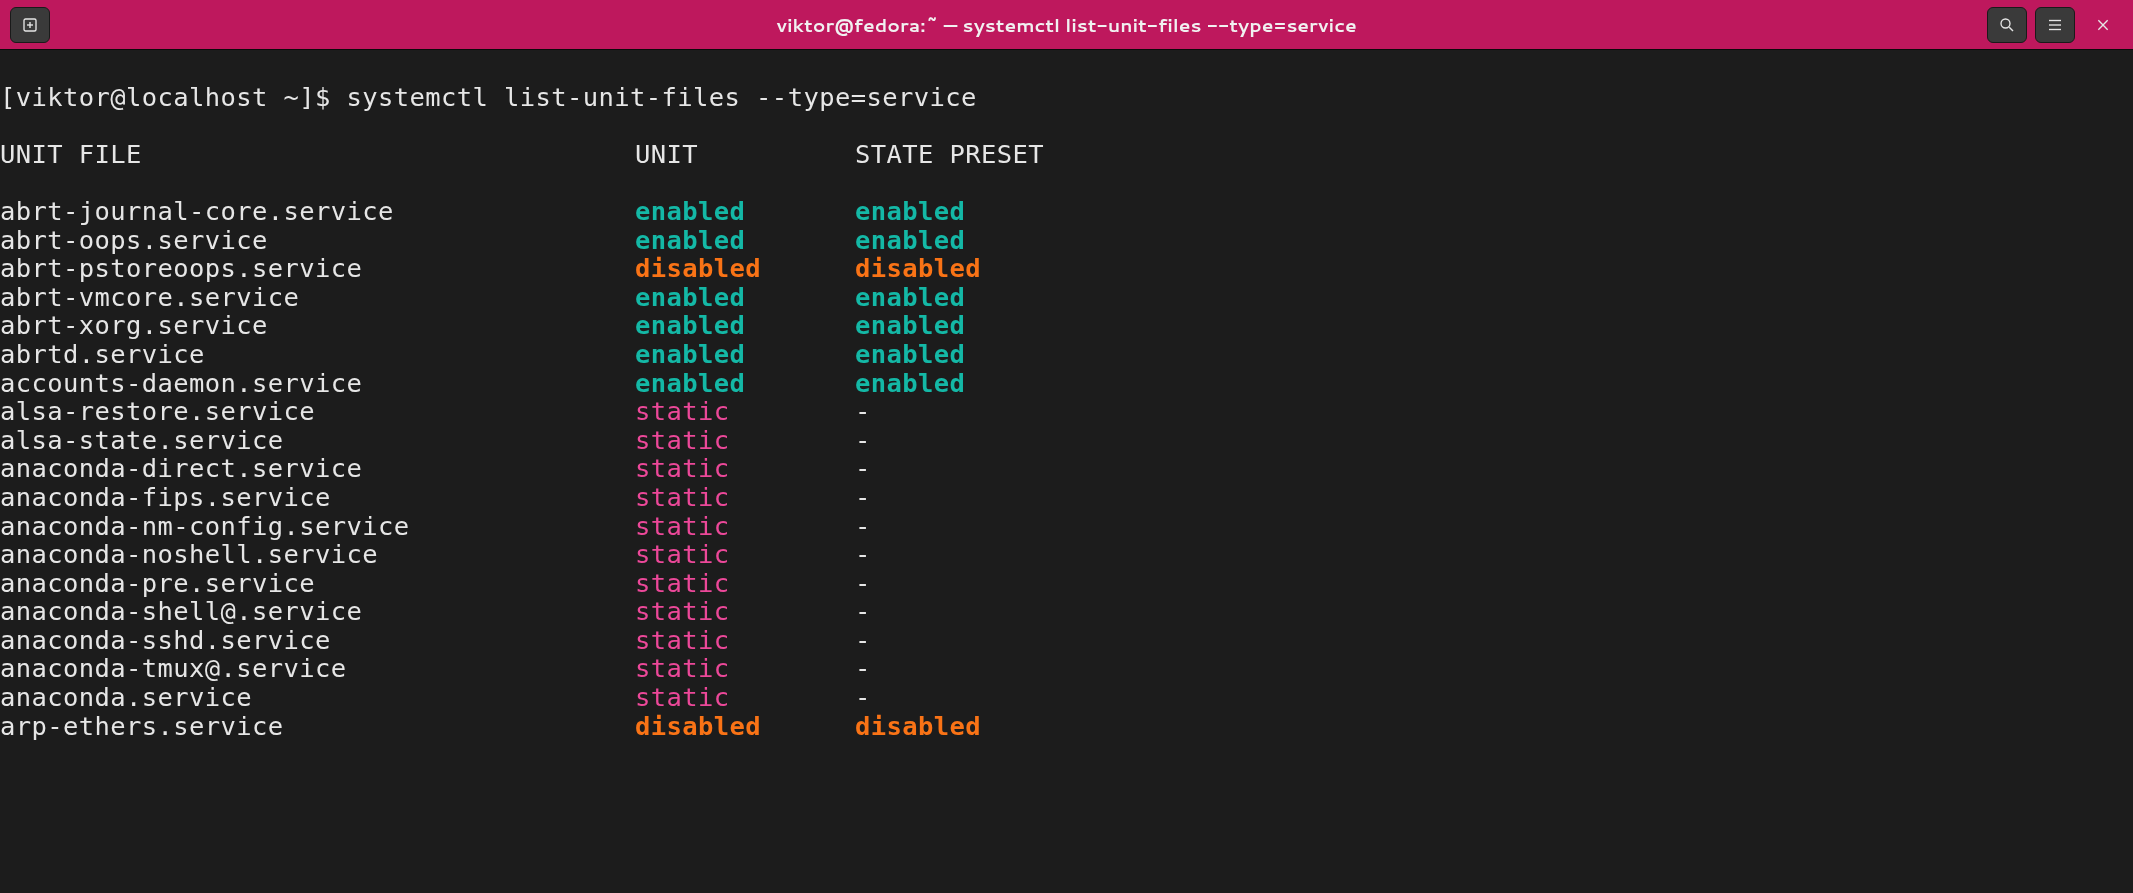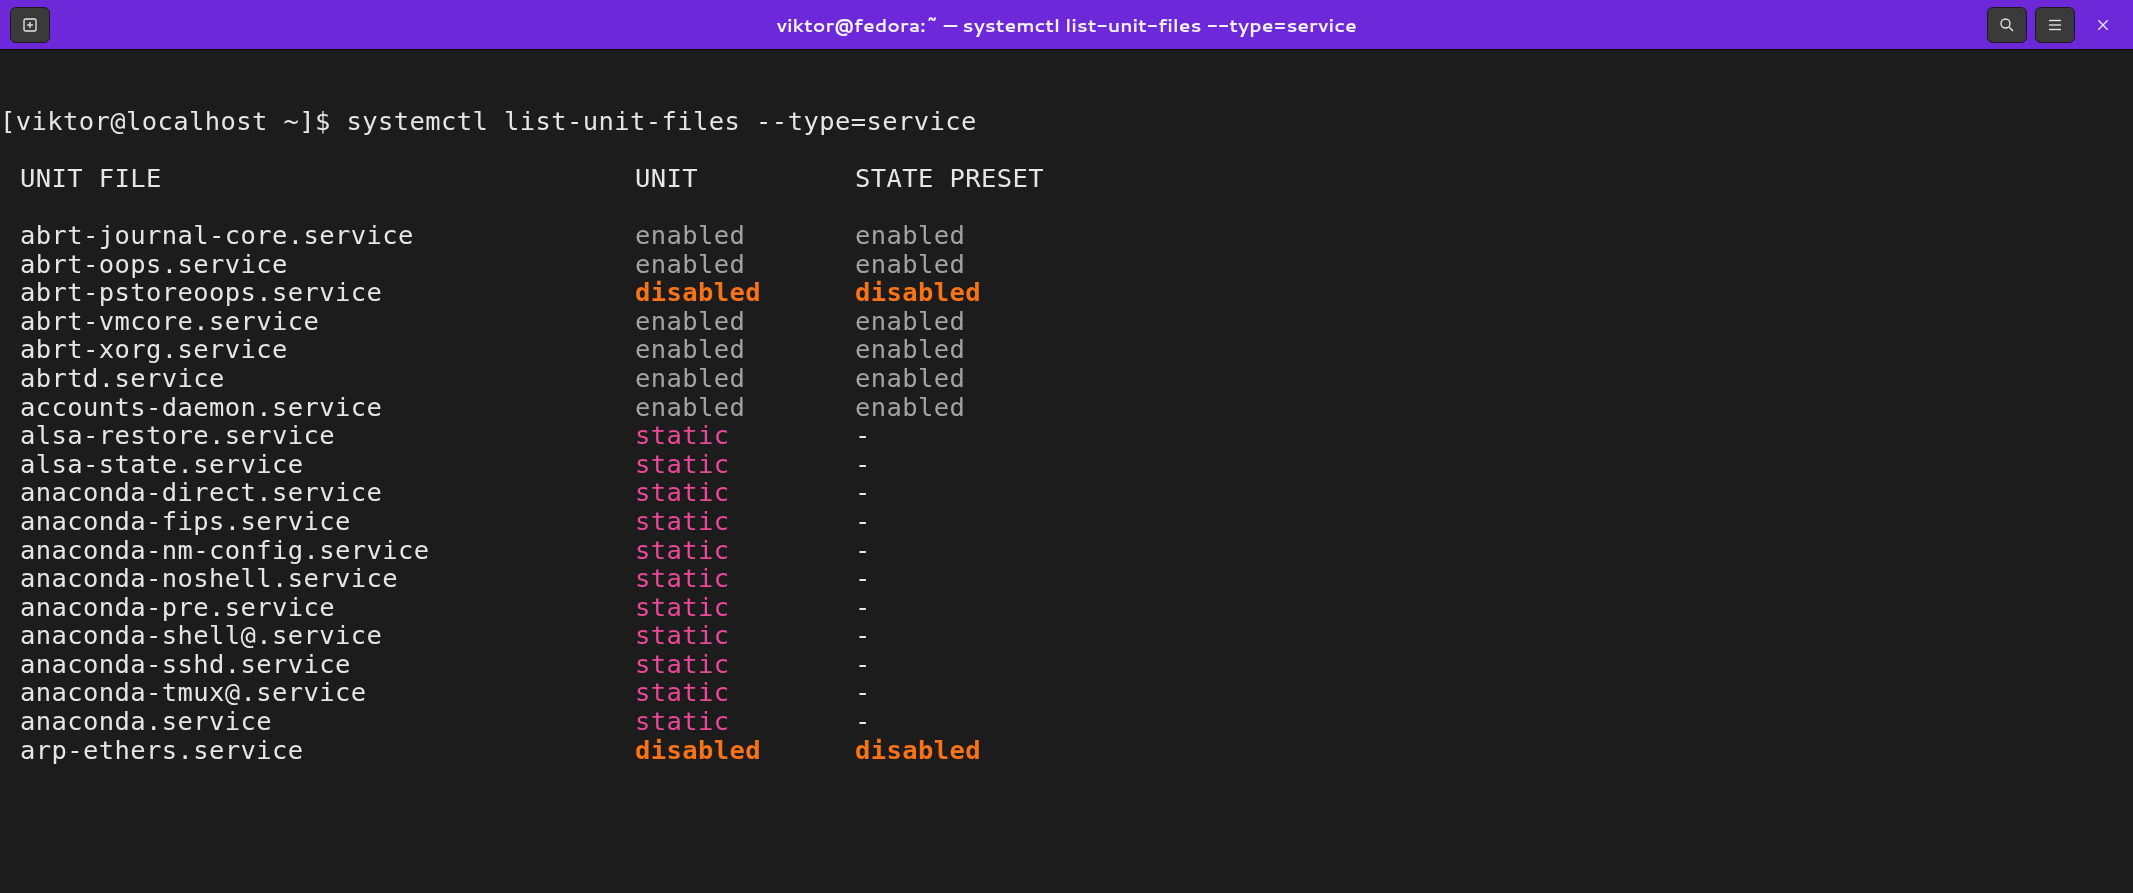--- a/index.html
+++ b/index.html
@@ -6,21 +6,21 @@
   body {
     background: #1c1c1c;
     font-family: "DejaVu Sans Mono", "Liberation Mono", monospace;
     color: #e6e6e6;
     width: 2133px;
     height: 893px;
     overflow: hidden;
   }
   .titlebar {
     height: 50px;
-    background: #6d28d9;
+    background: #be185d;
     display: flex;
     align-items: center;
     padding: 0 10px;
     border-bottom: 1px solid #0a0a0a;
     font-family: "Cantarell", "DejaVu Sans", sans-serif;
   }
   .titlebar-left { width: 300px; display: flex; align-items: center; }
   .titlebar-center { flex: 1; text-align: center; font-weight: bold; font-size: 19px; color: #f1f1f1; }
   .titlebar-right { width: 300px; display: flex; justify-content: flex-end; align-items: center; gap: 8px; }
   .tb-btn {
@@ -38,30 +38,29 @@
     display: flex; align-items: center; justify-content: center;
     color: #e6e6e6; cursor: pointer;
     font-size: 18px;
   }
   .terminal {
     padding: 4px 0 0 0;
     font-size: 25.5px;
     line-height: 28.6px;
     letter-spacing: 0.4px;
     white-space: pre;
-    margin-top: 24px;
   }
   .prompt-line { }
   .prompt-brackets { color: #e6e6e6; }
   .cmd { color: #e6e6e6; }
   .header-row { text-decoration: underline; text-underline-offset: 3px; }
-  .col1 { display: inline-block; width: 635px; padding-left: 20px; }
+  .col1 { display: inline-block; width: 635px; }
   .col2 { display: inline-block; width: 220px; }
   .col3 { display: inline-block; }
-  .enabled  { color: #a3a3a3; font-weight: normal; }
+  .enabled  { color: #14b8a6; font-weight: bold; }
   .disabled { color: #f97316; font-weight: bold; }
   .static   { color: #ec4899; }
   .dash     { color: #e6e6e6; }
 </style>
 </head>
 <body>
 
 <div class="titlebar">
   <div class="titlebar-left">
     <div class="tb-btn">

